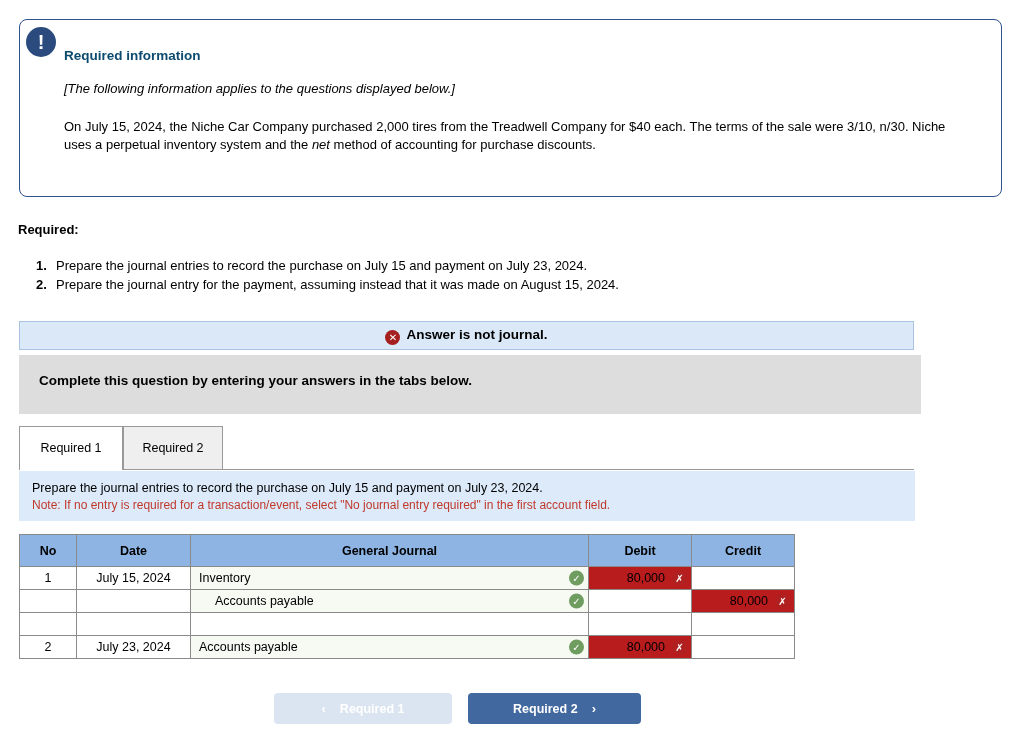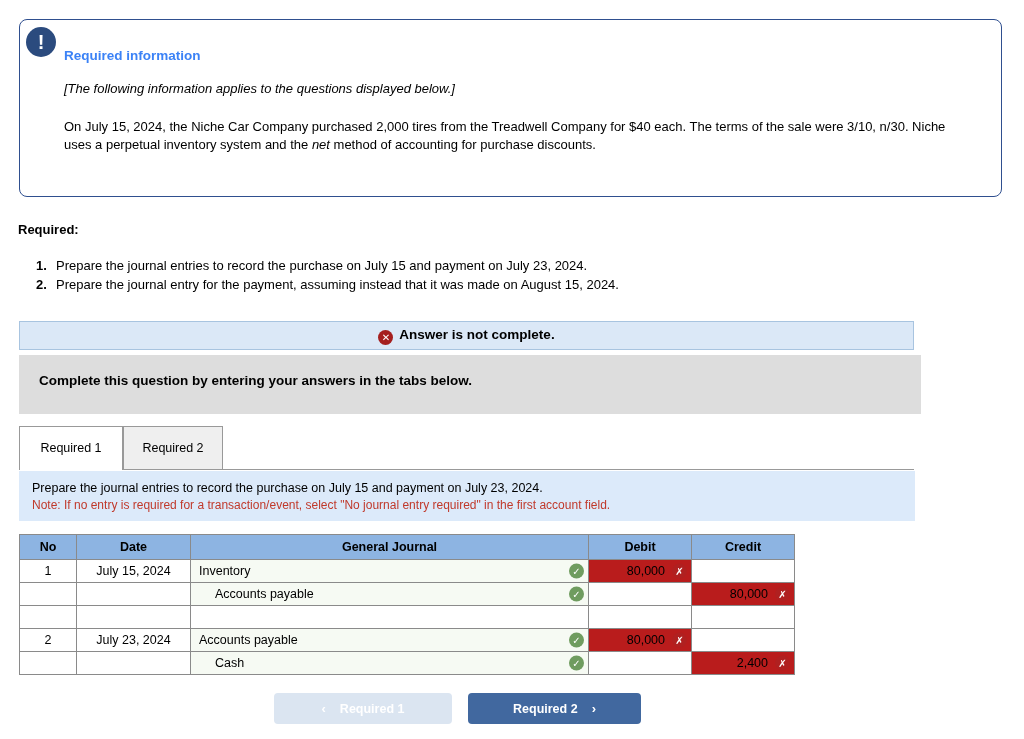--- a/index.html
+++ b/index.html
@@ -42,21 +42,21 @@
     font-weight: bold;
     line-height: 30px;
     text-align: center;
     font-family: "Liberation Sans", sans-serif;
     z-index: 5;
   }
   .info-inner {
     padding: 28px 40px 0 44px;
   }
   .info-title {
-    color: #3b82f6;
+    color: #0c4a6e;
     font-weight: bold;
     font-size: 13.5px;
     margin: 0 0 18px 0;
   }
   .info-italic {
     font-style: italic;
     font-size: 13px;
     margin: 0 0 22px 0;
   }
   .info-body {
@@ -220,21 +220,21 @@
     border: 1px solid #8a8a8a;
     height: 23px;
     box-sizing: border-box;
     padding: 0;
   }
   .journal-table thead th {
     background: #8db4e2;
     font-weight: bold;
     font-size: 12.5px;
     text-align: center;
-    height: 25px;
+    height: 32px;
   }
   .col-no     { width: 57px; }
   .col-date   { width: 114px; }
   .col-gj     { width: 398px; }
   .col-debit  { width: 103px; }
   .col-credit { width: 103px; }
 
   td.cell-no,
   td.cell-date {
     text-align: center;
@@ -336,21 +336,21 @@
     <span class="num">1.</span>
     <span>Prepare the journal entries to record the purchase on July 15 and payment on July 23, 2024.</span>
   </li>
   <li>
     <span class="num">2.</span>
     <span>Prepare the journal entry for the payment, assuming instead that it was made on August 15, 2024.</span>
   </li>
 </ul>
 
 <div class="answer-bar">
-  <div class="answer-bar-text"><span class="x-badge">✕</span><span>Answer is not complete.</span></div>
+  <div class="answer-bar-text"><span class="x-badge">✕</span><span>Answer is not journal.</span></div>
 </div>
 
 <div class="complete-bar">
   <div class="complete-bar-text">Complete this question by entering your answers in the tabs below.</div>
 </div>
 
 <div class="tab-strip">
   <div class="tab-underline"></div>
   <div class="tab active" style="left:0px; width:104px;">Required 1</div>
   <div class="tab inactive" style="left:104px; width:100px;">Required 2</div>
@@ -398,27 +398,20 @@
     </tr>
 
     <tr>
       <td class="cell-no">2</td>
       <td class="cell-date">July 23, 2024</td>
       <td class="cell-gj"><span>Accounts payable</span><span class="mark ok">✓</span></td>
       <td class="cell-amt"><span>80,000</span><span class="mark bad">✗</span></td>
       <td class="cell-amt blank"></td>
     </tr>
 
-    <tr>
-      <td class="cell-no"></td>
-      <td class="cell-date"></td>
-      <td class="cell-gj indent"><span>Cash</span><span class="mark ok">✓</span></td>
-      <td class="cell-amt blank"></td>
-      <td class="cell-amt"><span>2,400</span><span class="mark bad">✗</span></td>
-    </tr>
   </tbody>
 </table>
 
 <div class="nav-buttons">
   <button class="nav-btn prev">
     <span class="chev">‹</span>
     <span>Required 1</span>
   </button>
   <button class="nav-btn next">
     <span>Required 2</span>

